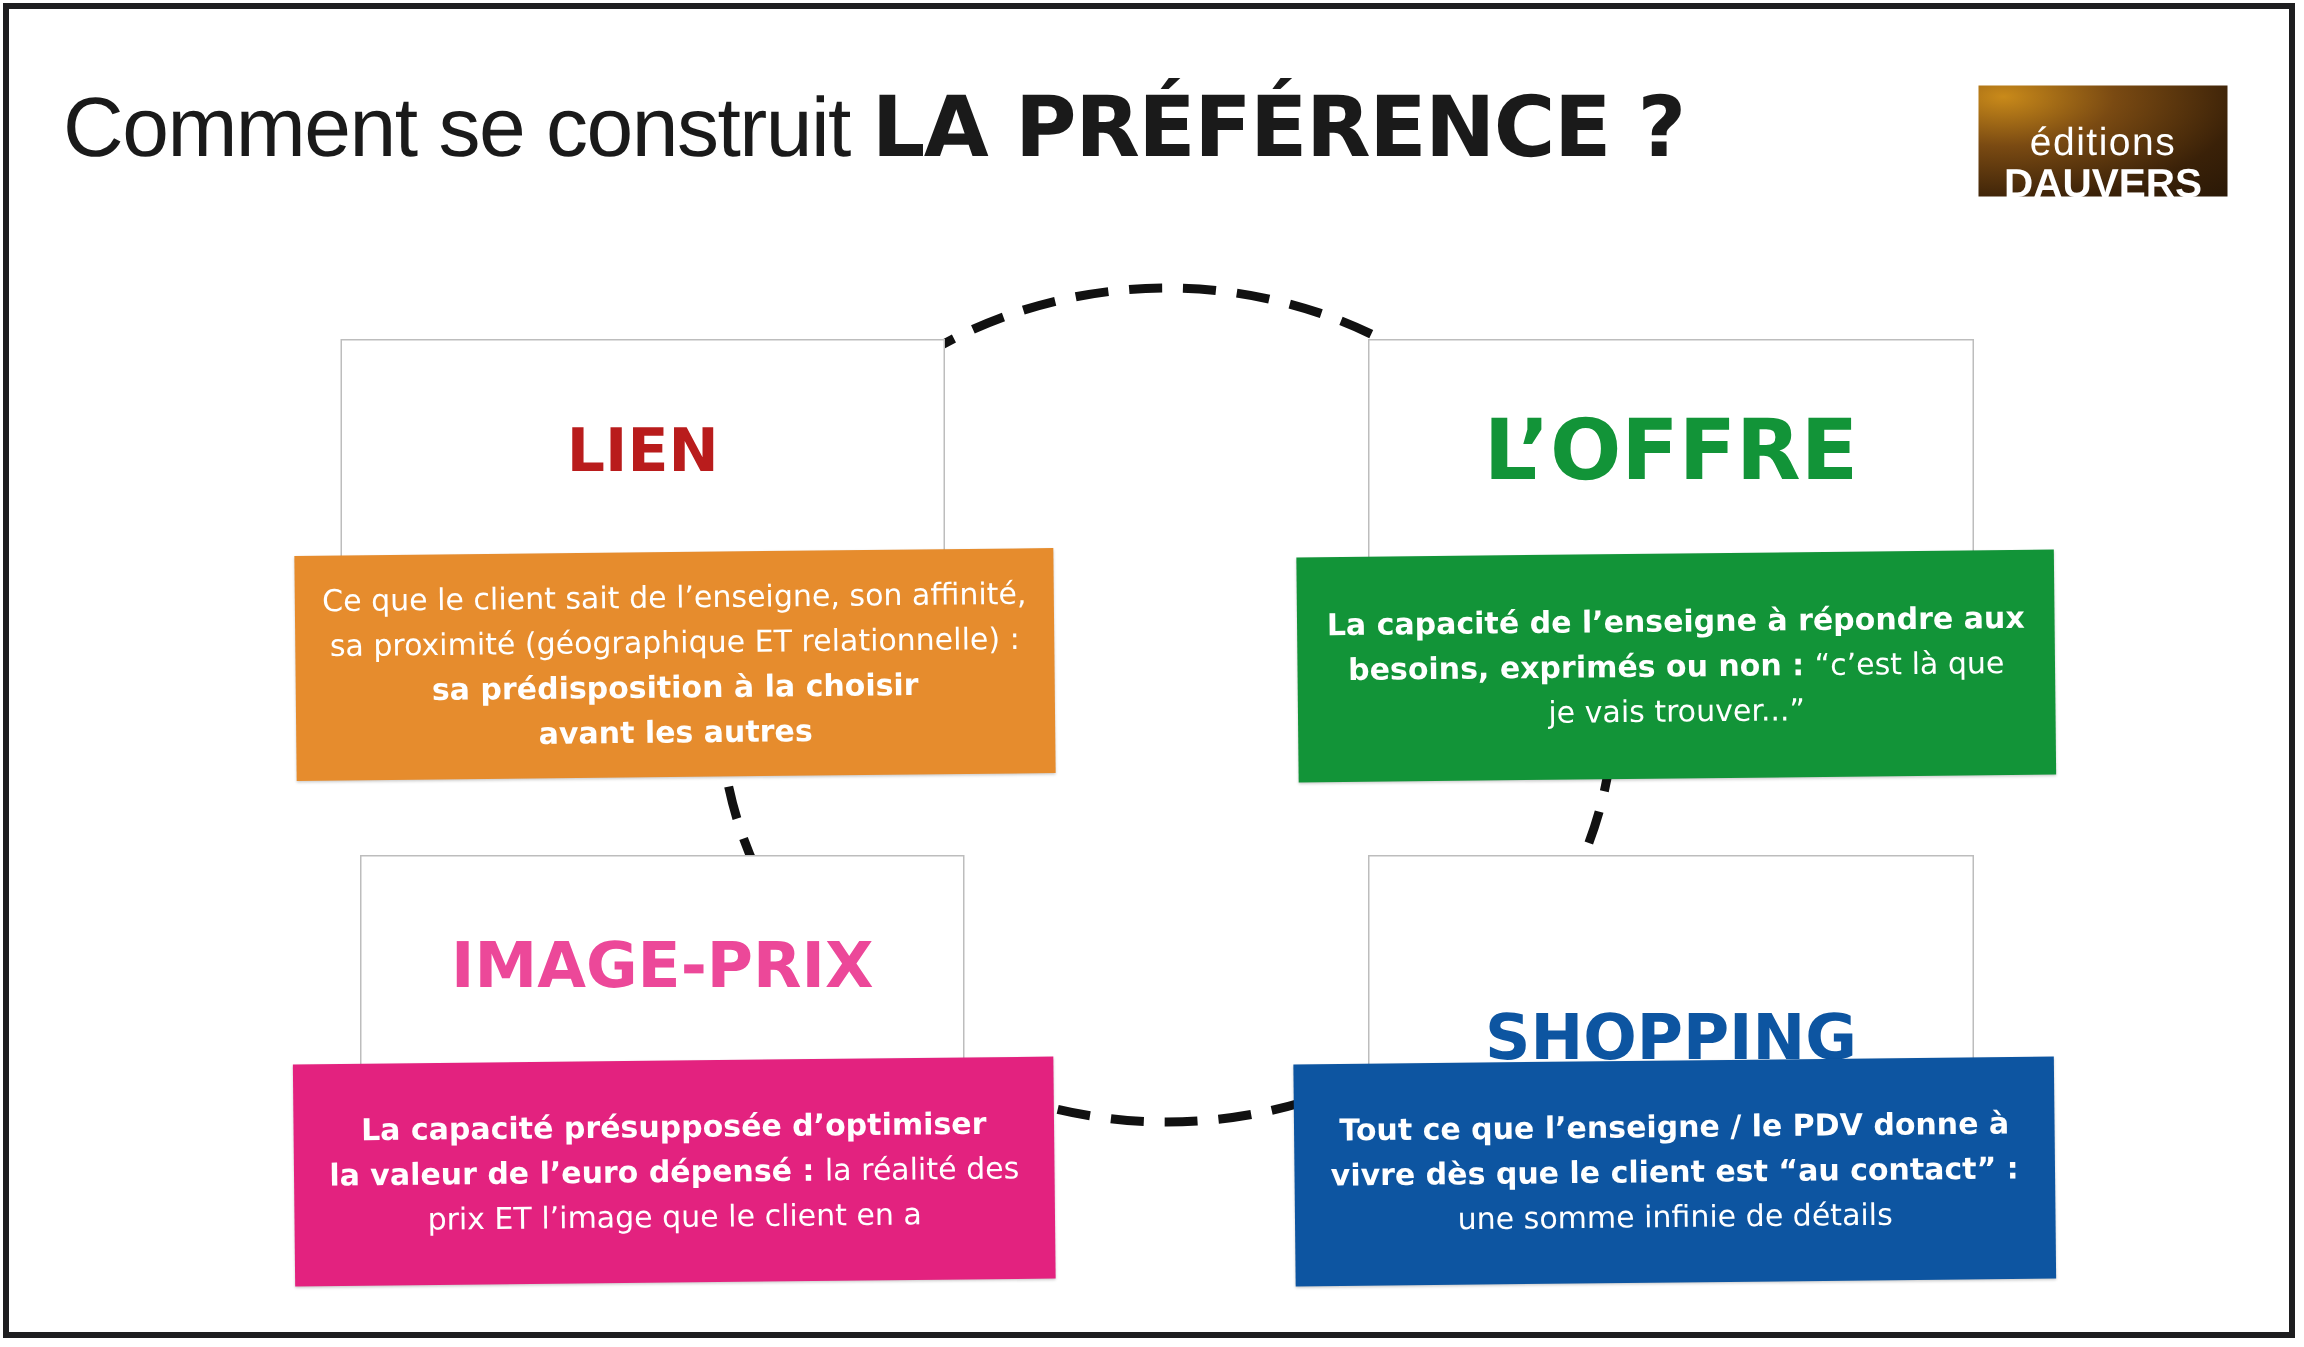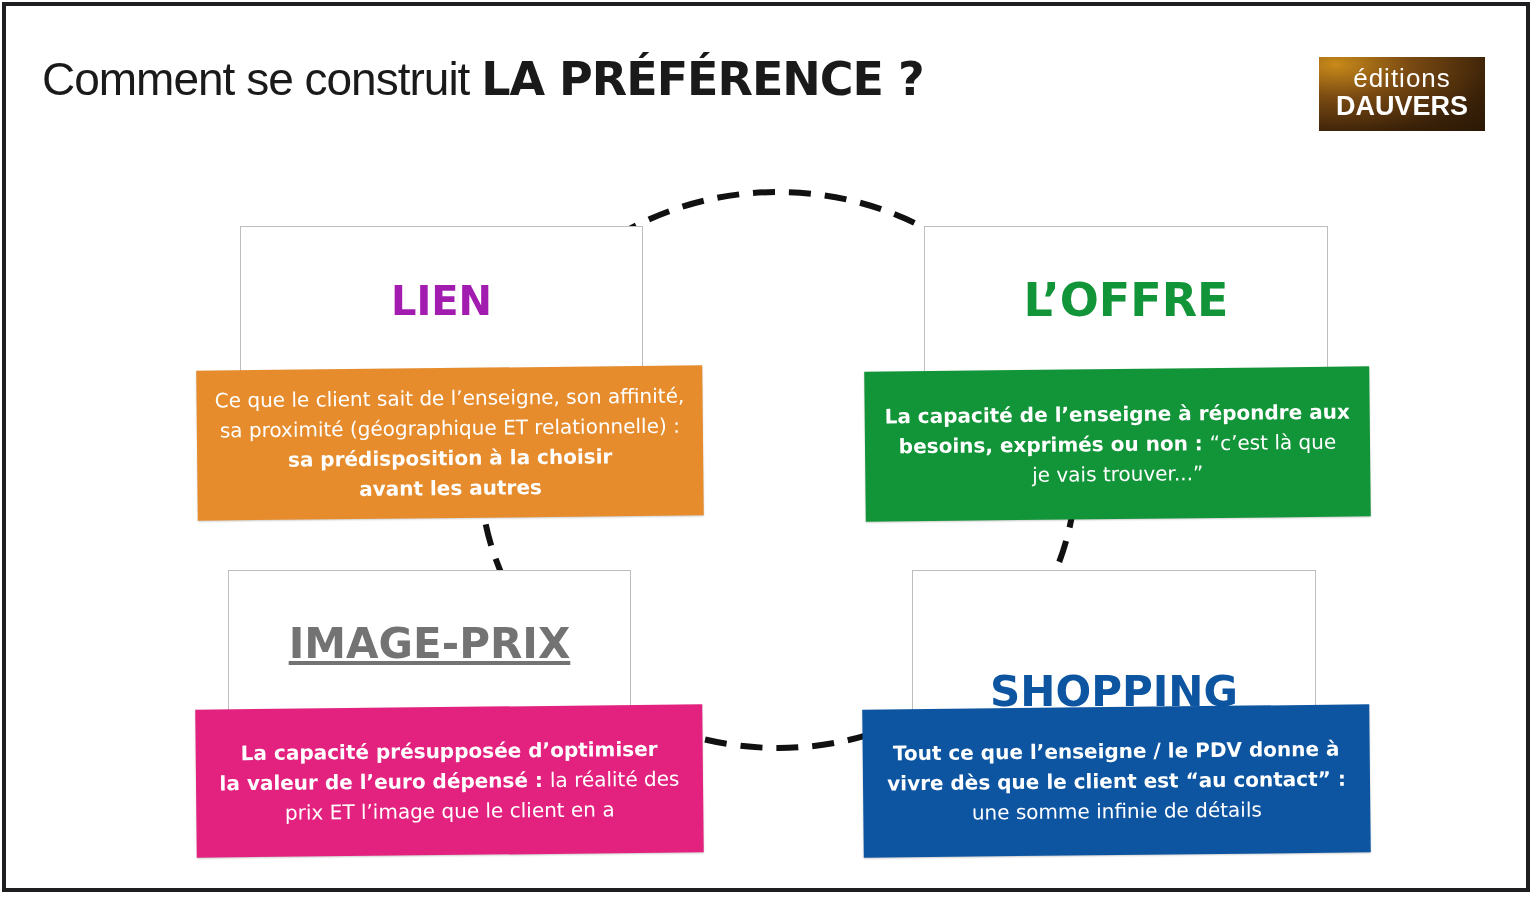--- a/index.html
+++ b/index.html
@@ -1,22 +1,22 @@
 <!DOCTYPE html>
 <html><head>
 <meta charset="utf-8">
 <style>
   html,body{margin:0;padding:0;background:#fff;}
   body{width:1536px;height:898px;position:relative;overflow:hidden;font-family:"DejaVu Sans",sans-serif;}
   .frame{position:absolute;left:2px;top:2px;width:1520px;height:882px;border:4px solid #1e1e20;}
-  .title{position:absolute;left:42px;top:52px;font-size:46px;color:#1a1a1a;white-space:nowrap;letter-spacing:-1px;}
+  .title{position:absolute;left:42px;top:52px;font-size:56px;color:#1a1a1a;white-space:nowrap;letter-spacing:-1px;}
   .title .light{font-family:"Liberation Sans",sans-serif;font-weight:normal;}
   .title .bold{font-family:"DejaVu Sans",sans-serif;font-weight:bold;letter-spacing:-1px;}
   .logo{position:absolute;left:1319px;top:57px;width:166px;height:74px;background:radial-gradient(ellipse at 10% 10%,#c98a1a 0%,#7a4a12 35%,#3a2108 75%,#2a1806 100%);color:#fff;text-align:center;}
-  .logo .l1{font-family:"Liberation Sans",sans-serif;font-size:26px;line-height:26px;margin-top:8px;letter-spacing:1px;}
+  .logo .l1{font-family:"Liberation Sans",sans-serif;font-size:26px;line-height:26px;margin-top:24px;letter-spacing:1px;}
   .logo .l2{font-family:"Liberation Sans",sans-serif;font-weight:bold;font-size:27px;line-height:30px;}
   svg.circle{position:absolute;left:0;top:0;}
   .card{position:absolute;background:#fff;border:1px solid #bdbdbd;display:flex;align-items:center;justify-content:center;text-align:center;font-family:"DejaVu Sans",sans-serif;font-weight:bold;line-height:1.25;}
   .desc{position:absolute;color:#fff;text-align:center;font-family:"DejaVu Sans",sans-serif;font-size:20px;line-height:30px;display:flex;align-items:center;justify-content:center;box-shadow:0 1px 2px rgba(0,0,0,.2);}
   .desc b{font-weight:bold;}
   .desc span{display:block;}
 </style>
 </head>
 <body>
 
@@ -26,46 +26,46 @@
 
 <div class="logo">
   <div class="l1">éditions</div>
   <div class="l2">DAUVERS</div>
 </div>
 
 <svg class="circle" width="1536" height="898">
   <ellipse cx="778" cy="470" rx="298" ry="278" fill="none" stroke="#111" stroke-width="6" stroke-dasharray="22 14"></ellipse>
 </svg>
 
-<div class="card" style="left:240px;top:226px;width:401px;height:147px;color:#a21caf;font-size:40px;align-items:center;">
+<div class="card" style="left:227px;top:226px;width:401px;height:147px;color:#b91c1c;font-size:40px;align-items:center;">
   <div>
     <div>LIEN</div>
   </div>
 </div>
 <div class="desc" style="left:197px;top:368px;width:506px;height:150px;background:#e68c2d;transform:rotate(-0.6deg);">
   <div>
     <span>Ce que le client sait de l’enseigne, son affinité,</span>
     <span>sa proximité (géographique ET relationnelle) :</span>
     <b><span>sa prédisposition à la choisir</span></b>
     <b><span>avant les autres</span></b>
   </div>
 </div>
 
-<div class="card" style="left:912px;top:226px;width:402px;height:147px;color:#129438;font-size:46px;margin-left:12px;">
+<div class="card" style="left:912px;top:226px;width:402px;height:147px;color:#129438;font-size:56px;">
   <div>L’OFFRE</div>
 </div>
 <div class="desc" style="left:865px;top:369px;width:505px;height:150px;background:#129438;transform:rotate(-0.6deg);">
   <div>
     <b><span>La capacité de l’enseigne à répondre aux</span></b>
     <span><b>besoins, exprimés ou non : </b><span style="display:inline">“c’est là que</span></span>
     <span>je vais trouver...”</span>
   </div>
 </div>
 
-<div class="card" style="left:228px;top:570px;width:401px;height:147px;color:#737373;font-size:42px;text-decoration:underline;">
+<div class="card" style="left:240px;top:570px;width:401px;height:147px;color:#ec4899;font-size:42px;">
   <div>IMAGE-PRIX</div>
 </div>
 <div class="desc" style="left:196px;top:707px;width:507px;height:148px;background:#e3227f;transform:rotate(-0.6deg);">
   <div>
     <b><span>La capacité présupposée d’optimiser</span></b>
     <span><b>la valeur de l’euro dépensé : </b><span style="display:inline">la réalité des</span></span>
     <span>prix ET l’image que le client en a</span>
   </div>
 </div>
 

